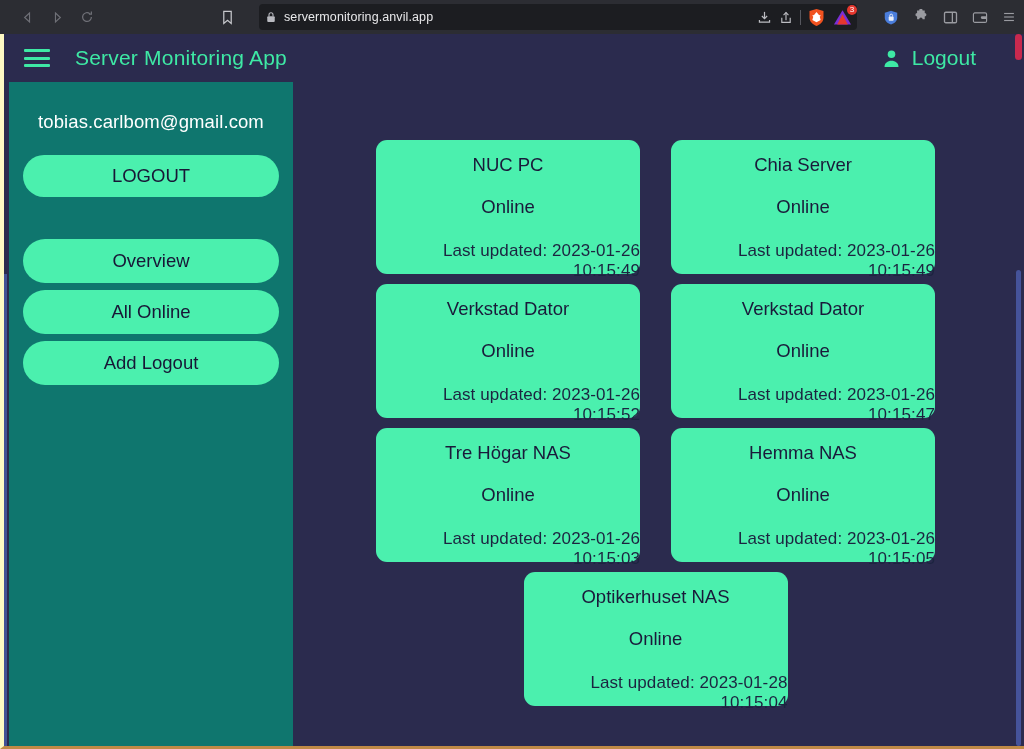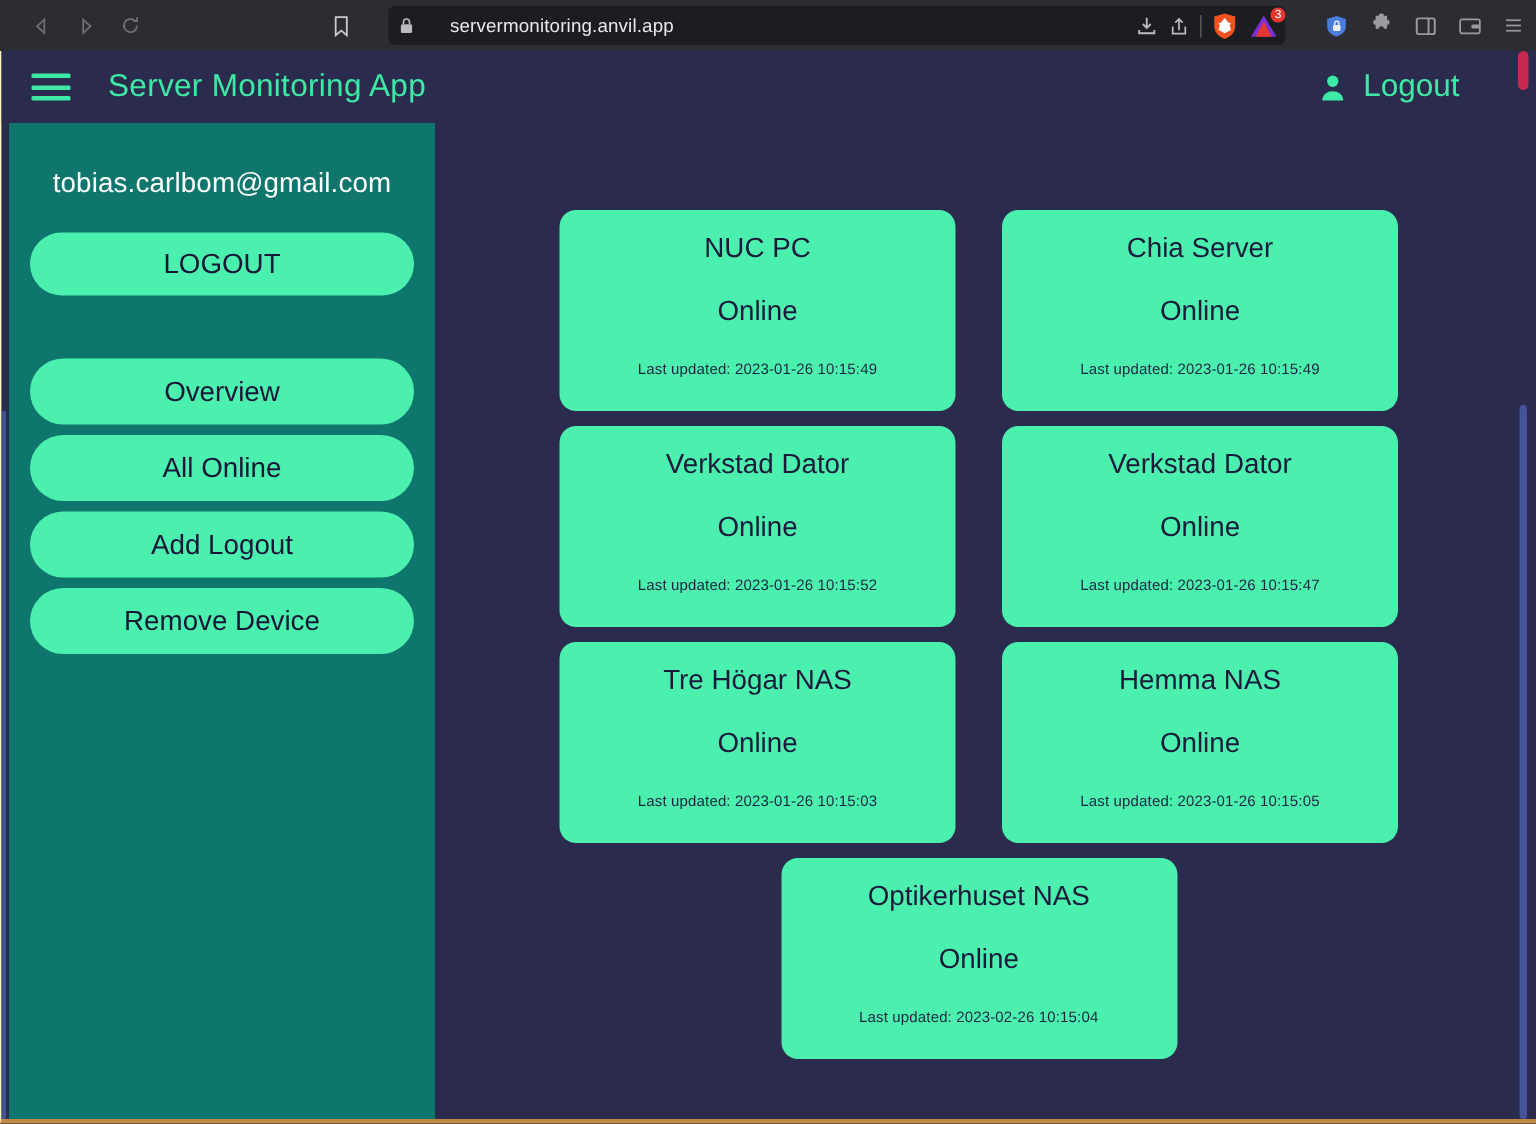--- a/index.html
+++ b/index.html
@@ -43,21 +43,21 @@
   #url-bar {
     flex: 0 0 auto;
     width: 598px;
     height: 26px;
     background: #1c1d21;
     border-radius: 4px;
     display: flex;
     align-items: center;
     margin-left: 24px;
     padding: 0 2px;
-    gap: 16px;
+    gap: 0;
   }
   #url-lock {
     width: 20px;
     display: flex; align-items: center; justify-content: center;
     color: #b9bac0;
   }
   #url-text {
     color: #e8e8ea;
     font-size: 12.5px;
     letter-spacing: .1px;
@@ -98,21 +98,21 @@
   .ext-icon { color: #9a9ba1; display: flex; align-items: center; }
 
   
   #page {
     position: absolute;
     top: 34px; left: 0;
     width: 1024px;
     height: 715px;
     background: #2b2b4e;
     overflow: hidden;
-    border-left: 1px solid #fef9c3;
+    border-left: 4px solid #fef9c3;
     border-bottom: 3px solid #c08a46;
   }
   #page-inner {
     position: relative;
     width: 1019px;
     height: 712px;
     background: #2b2b4e;
   }
 
   
@@ -223,21 +223,21 @@
   }
   .device-status {
     color: #1a1a3a;
     font-size: 18.5px;
     line-height: 1;
     margin-top: 23px;
     text-align: center;
   }
   .device-updated {
     color: #1c2440;
-    font-size: 10px;
+    font-size: 17px;
     margin-top: 25px;
     text-align: right;
     letter-spacing: .1px;
   }
 
   
   #v-scrollbar {
     position: absolute;
     top: 0; right: 0;
     width: 9px;
@@ -396,21 +396,20 @@
       </div>
     </div>
 
     <div id="sidebar">
       <div id="sidebar-email">tobias.carlbom@gmail.com</div>
       <button class="pill-btn" id="sidebar-logout-btn">LOGOUT</button>
       <div id="sidebar-nav">
         <button class="pill-btn">Overview</button>
         <button class="pill-btn">All Online</button>
         <button class="pill-btn">Add Logout</button>
-        <button class="pill-btn">Remove Device</button>
       </div>
     </div>
 
     <div id="main">
       <div id="card-grid">
 
         <div class="device-card">
           <div class="device-name">NUC PC</div>
           <div class="device-status">Online</div>
           <div class="device-updated">Last updated: 2023-01-26 10:15:49</div>
@@ -442,21 +441,21 @@
 
         <div class="device-card">
           <div class="device-name">Hemma NAS</div>
           <div class="device-status">Online</div>
           <div class="device-updated">Last updated: 2023-01-26 10:15:05</div>
         </div>
 
         <div class="device-card">
           <div class="device-name">Optikerhuset NAS</div>
           <div class="device-status">Online</div>
-          <div class="device-updated">Last updated: 2023-02-26 10:15:04</div>
+          <div class="device-updated">Last updated: 2023-01-28 10:15:04</div>
         </div>
 
       </div>
     </div>
 
     <div id="left-edge-strip"></div>
 
     <div id="v-scrollbar">
       <div id="v-scrollbar-thumb"></div>
       <div id="v-scrollbar-track-low"></div>

